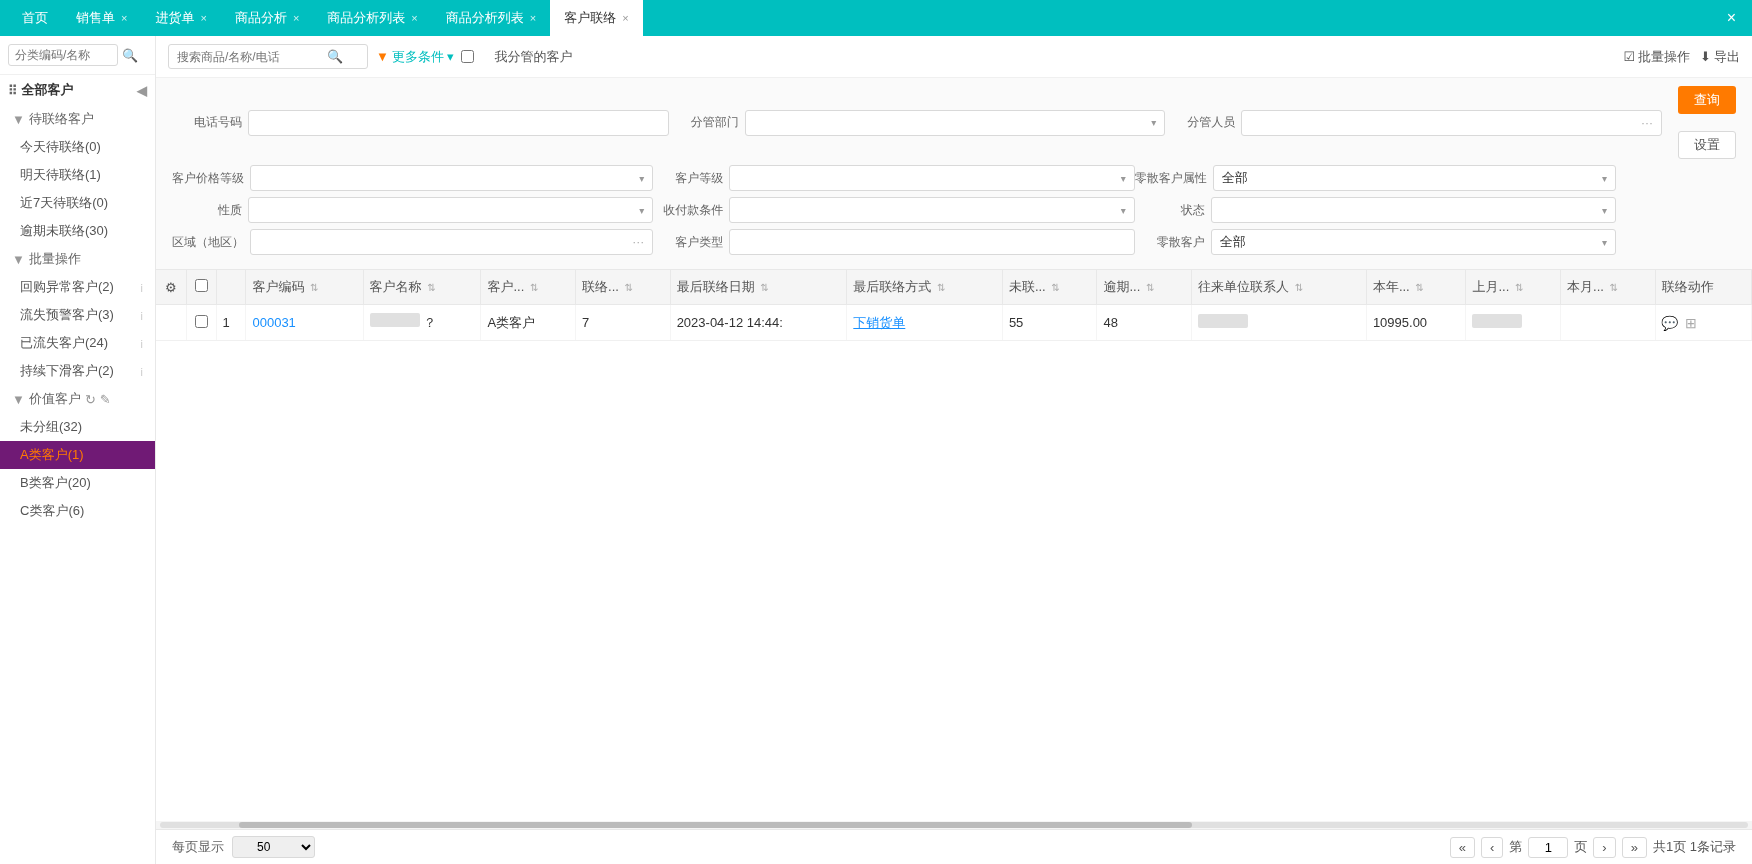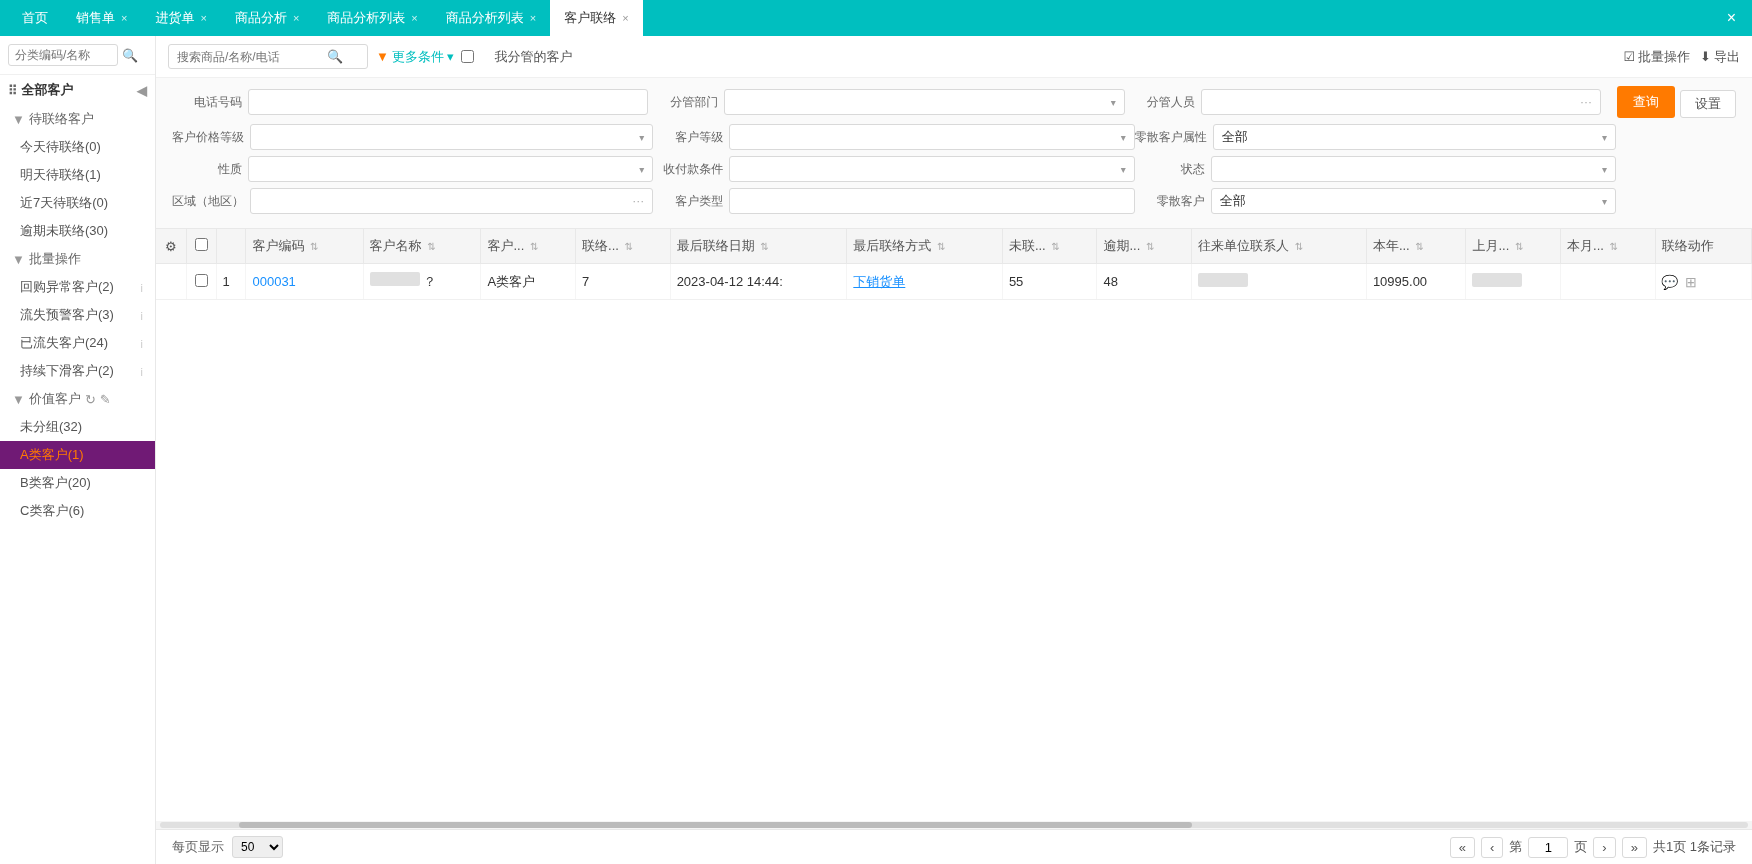--- a/index.html
+++ b/index.html
@@ -289,21 +289,21 @@
       border-top: 1px solid #e8e8e8;
       background: #fff;
       gap: 8px;
       font-size: 12px;
       color: #555;
     }
     .footer-label { color: #666; }
     .footer-select {
       border: 1px solid #d9d9d9;
       border-radius: 3px;
-      padding: 2px 4px;
+      padding: 2px 20px;
       font-size: 12px;
     }
     .page-nav {
       display: flex;
       align-items: center;
       gap: 6px;
       margin-left: auto;
     }
     .page-btn {
       border: 1px solid #d9d9d9;
@@ -492,21 +492,21 @@
           <div class="filter-select" style="width:280px;">
             <span class="chevron">▾</span>
           </div>
         </div>
         <div class="filter-item">
           <span class="filter-label">分管人员</span>
           <div class="filter-select" style="width:280px;">
             <span style="margin-left:auto;color:#aaa;font-size:12px;">···</span>
           </div>
         </div>
-        <div style="display:flex;flex-direction:row;gap:5px;margin-left:16px;">
+        <div style="display:flex;flex-direction:column;gap:13px;margin-left:16px;">
           <button class="query-btn">查询</button>
           <button class="settings-btn">设置</button>
         </div>
       </div>
 
       <div class="filter-row">
         <div class="filter-item">
           <span class="filter-label">客户价格等级</span>
           <div class="filter-select" style="width:280px;">
             <span class="chevron">▾</span>

